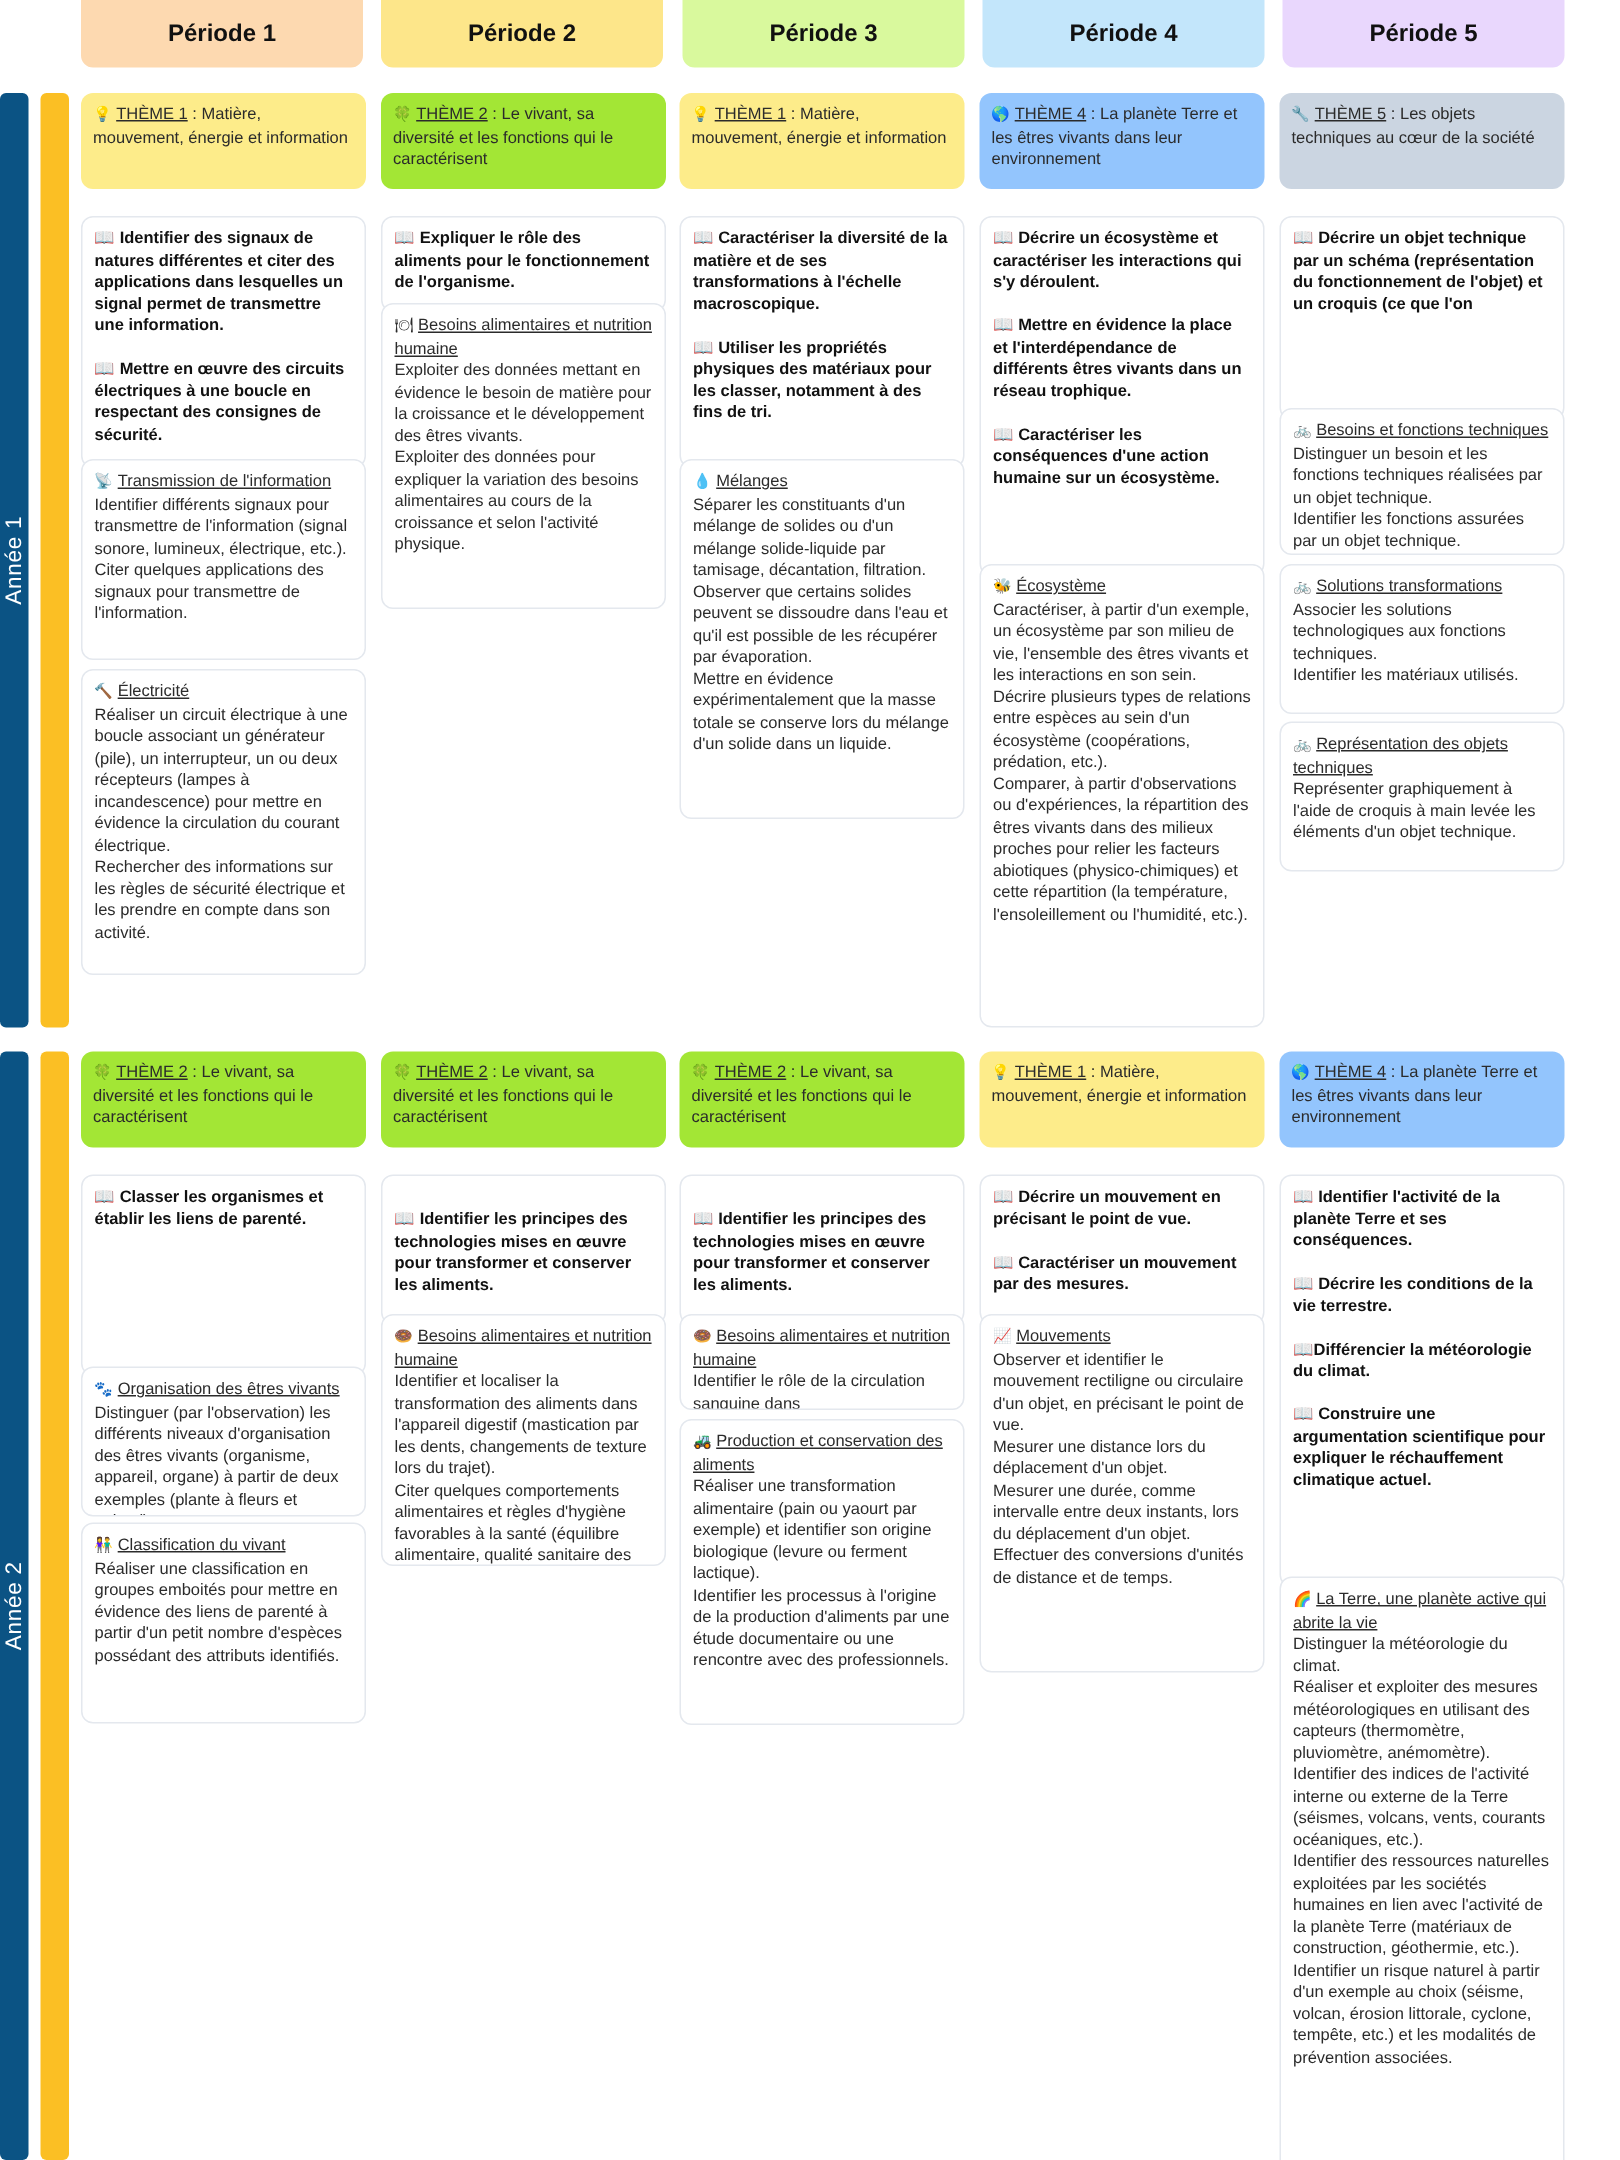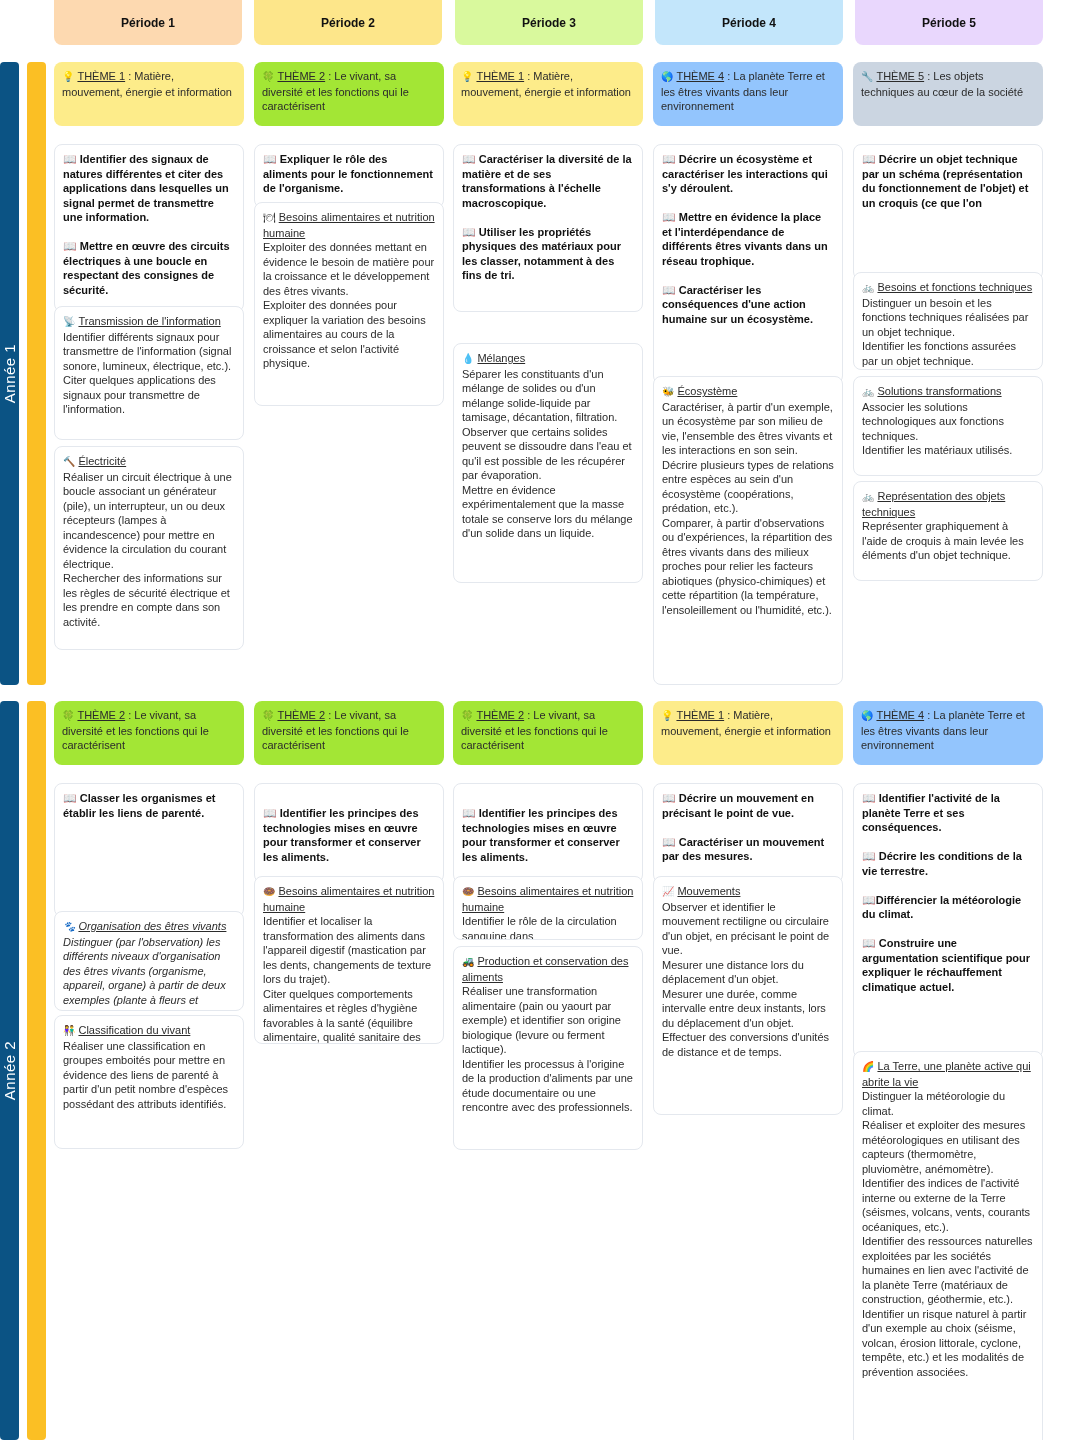--- a/index.html
+++ b/index.html
@@ -3,21 +3,21 @@
 <meta charset="utf-8">
 <style>
   * { box-sizing: border-box; margin: 0; padding: 0; }
   html, body { width: 1080px; height: 1440px; overflow: hidden; background: #ffffff; }
   body { font-family: "Liberation Sans", "DejaVu Sans", sans-serif; color: #2b2b2b; position: relative; }
 
   .period-header {
     position: absolute; top: 0; height: 45px; width: 188px;
     border-radius: 0 0 8px 8px;
     display: flex; align-items: center; justify-content: center;
-    font-weight: 700; font-size: 12px; color: #111;
+    font-weight: 700; font-size: 16px; color: #111;
   }
 
   .year-bar {
     position: absolute; left: 0; width: 19px; border-radius: 4px;
     background: #0b5384;
     display: flex; align-items: center; justify-content: center;
   }
   .year-bar span {
     transform: rotate(-90deg); white-space: nowrap;
     color: #fff; font-size: 15px; letter-spacing: 0.5px;
@@ -89,21 +89,21 @@
 Exploiter des données pour expliquer la variation des besoins alimentaires au cours de la croissance et selon l'activité physique.</div>
 </div>
 
 <div class="card theme-card" style="left:453px;top:62px;height:64px;background:#fdec8a;">
   <span class="ic">💡</span><span class="u">THÈME 1</span><span> : Matière, mouvement, énergie et information</span>
 </div>
 <div class="card obj-card" style="left:453px;top:132px;height:168px;">
   <p>📖 Caractériser la diversité de la matière et de ses transformations à l'échelle macroscopique.</p>
   <p>📖 Utiliser les propriétés physiques des matériaux pour les classer, notamment à des fins de tri.</p>
 </div>
-<div class="card content-card" style="left:453px;top:306px;height:240px;margin-top:37px;">
+<div class="card content-card" style="left:453px;top:306px;height:240px;">
   <span class="ic">💧</span><span class="title">Mélanges</span>
   <div class="body">Séparer les constituants d'un mélange de solides ou d'un mélange solide-liquide par tamisage, décantation, filtration.
 Observer que certains solides peuvent se dissoudre dans l'eau et qu'il est possible de les récupérer par évaporation.
 Mettre en évidence expérimentalement que la masse totale se conserve lors du mélange d'un solide dans un liquide.</div>
 </div>
 
 <div class="card theme-card" style="left:653px;top:62px;height:64px;background:#93c5fd;">
   <span class="ic">🌎</span><span class="u">THÈME 4</span><span> : La planète Terre et les êtres vivants dans leur environnement</span>
 </div>
 <div class="card obj-card" style="left:653px;top:132px;height:240px;">
@@ -138,21 +138,21 @@
   <span class="ic">🚲</span><span class="title">Représentation des objets techniques</span>
   <div class="body">Représenter graphiquement à l'aide de croquis à main levée les éléments d'un objet technique.</div>
 </div>
 
 <div class="card theme-card" style="left:54px;top:701px;height:64px;background:#a3e635;">
   <span class="ic">🍀</span><span class="u">THÈME 2</span><span> : Le vivant, sa diversité et les fonctions qui le caractérisent</span>
 </div>
 <div class="card obj-card" style="left:54px;top:771px;height:134px;">
   <p>📖 Classer les organismes et établir les liens de parenté.</p>
 </div>
-<div class="card content-card" style="left:54px;top:911px;height:100px;font-style:italic;">
+<div class="card content-card" style="left:54px;top:911px;height:100px;">
   <span class="ic">🐾</span><span class="title">Organisation des êtres vivants</span>
   <div class="body">Distinguer (par l'observation) les différents niveaux d'organisation des êtres vivants (organisme, appareil, organe) à partir de deux exemples (plante à fleurs et animal).</div>
 </div>
 <div class="card content-card" style="left:54px;top:1015px;height:134px;">
   <span class="ic">👫</span><span class="title">Classification du vivant</span>
   <div class="body">Réaliser une classification en groupes emboités pour mettre en évidence des liens de parenté à partir d'un petit nombre d'espèces possédant des attributs identifiés.</div>
 </div>
 
 <div class="card theme-card" style="left:254px;top:701px;height:64px;background:#a3e635;">
   <span class="ic">🍀</span><span class="u">THÈME 2</span><span> : Le vivant, sa diversité et les fonctions qui le caractérisent</span>

